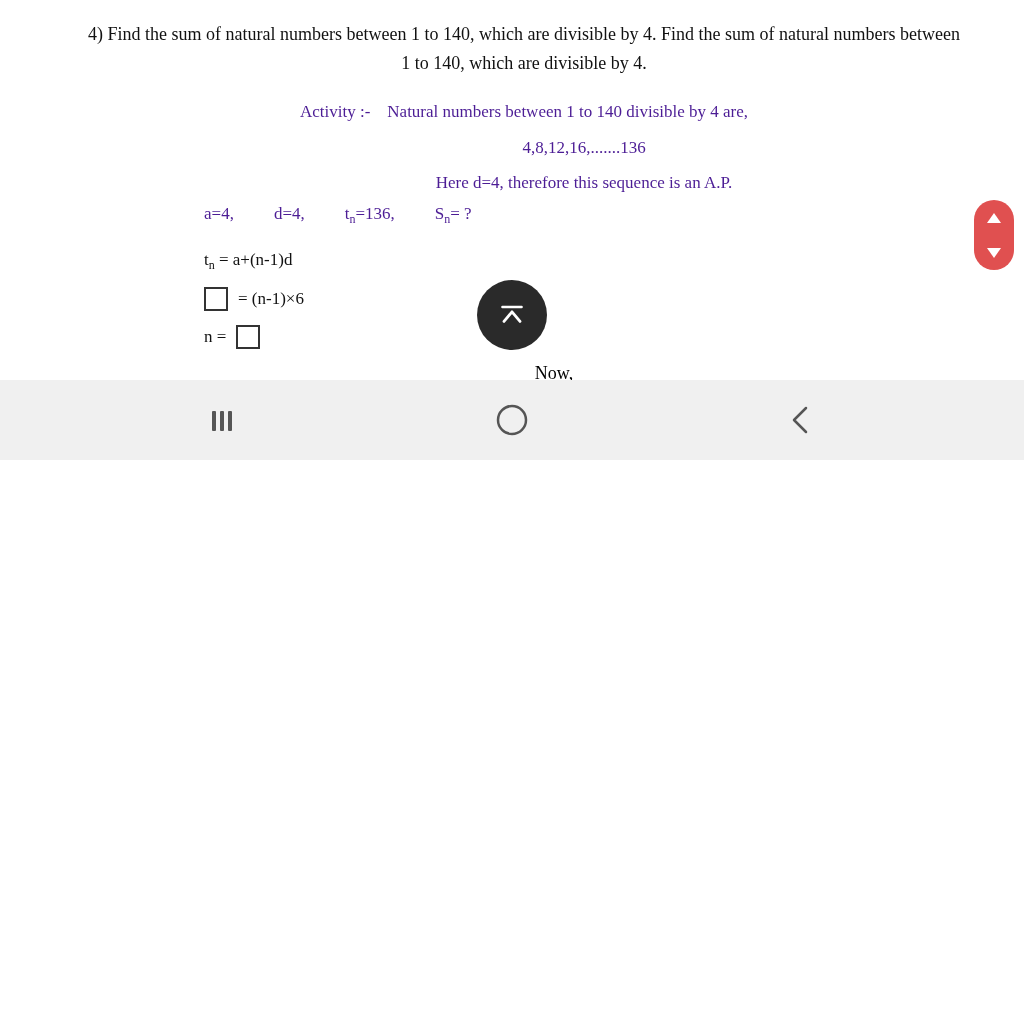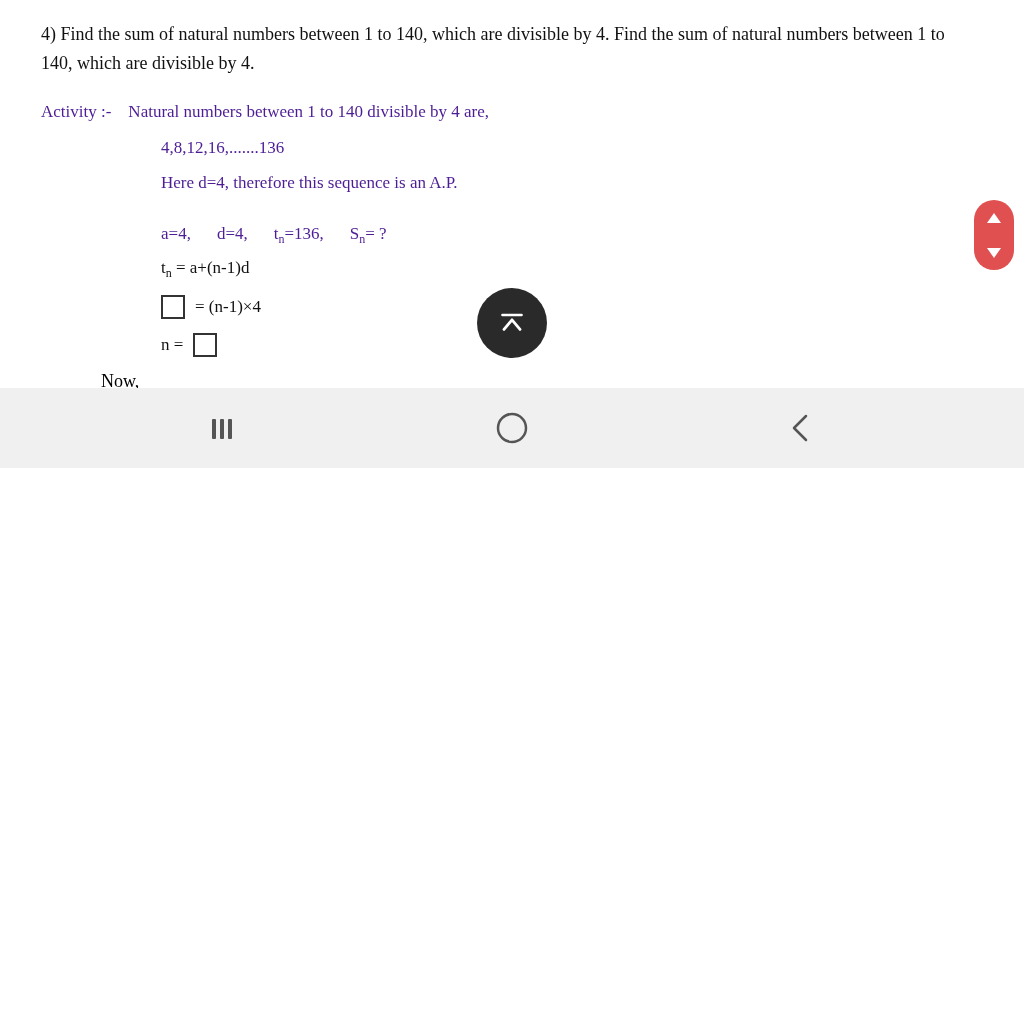--- a/index.html
+++ b/index.html
@@ -11,22 +11,23 @@
     body {
       width: 1024px;
       height: 1029px;
       background: #ffffff;
       font-family: 'Times New Roman', Times, serif;
       overflow: hidden;
       position: relative;
     }
 
     .main-content {
-      padding: 20px 60px 0 41px;
+      padding: 20px 60px 0 84px;
       position: relative;
+      text-align: center;
     }
 
     .question-text {
       font-size: 18px;
       line-height: 1.6;
       color: #111;
       margin-bottom: 20px;
     }
 
     .activity-section {
@@ -41,27 +42,27 @@
 
     .indented {
       padding-left: 120px;
     }
 
     .series-line {
       margin-bottom: 6px;
     }
 
     .ap-line {
-      margin-bottom: 22px;
+      margin-bottom: 2px;
     }
 
     .params-line {
-      margin-bottom: 8px;
-      display: flex;
-      gap: 26px;
+      margin-bottom: 20px;
+      display: flex;
+      gap: 40px;
       align-items: baseline;
     }
 
     .param-item {
       display: inline-block;
     }
 
     sub {
       font-size: 12px;
       vertical-align: sub;
@@ -242,21 +243,21 @@
         </div>
       </div>
     </div>
 
     <div class="steps-section">
       <div class="step-line">
         <span>t<sub>n</sub> = a+(n-1)d</span>
       </div>
       <div class="step-line">
         <div class="blank-box"></div>
-        <span>= (n-1)×4</span>
+        <span>= (n-1)×6</span>
       </div>
       <div class="step-line">
         <span>n =</span>
         <div class="blank-box"></div>
       </div>
     </div>
 
     <div class="now-section">
       <div class="now-label">
         <span>Now,</span>

